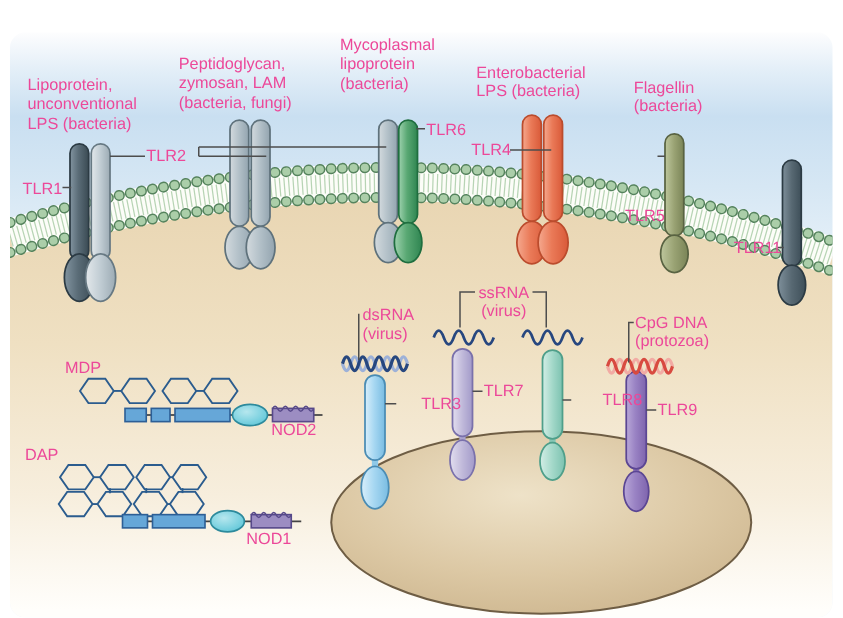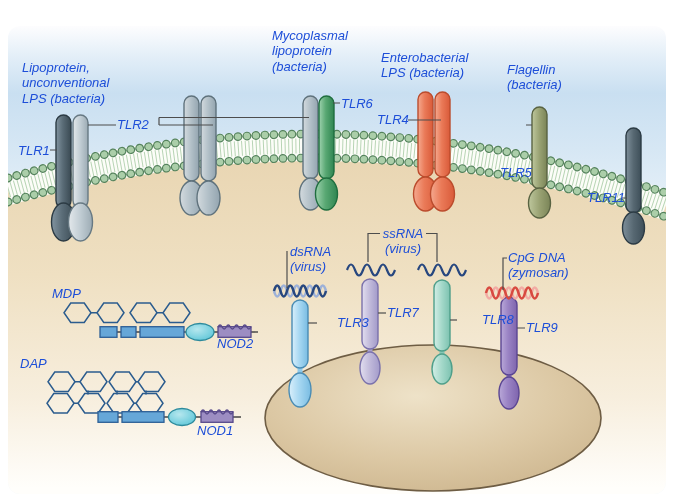--- a/index.html
+++ b/index.html
@@ -1,20 +1,20 @@
 <!DOCTYPE html>
 <html><head>
 <meta charset="utf-8">
 <style>
   html,body{margin:0;padding:0;background:#ffffff;}
   .figure{position:relative;width:674px;height:494px;background:#ffffff;overflow:hidden;
           font-family:"Liberation Sans","DejaVu Sans",sans-serif;}
   .figure svg{position:absolute;left:0;top:0;}
-  .lbl{position:absolute;color:#1d4ed8;font-size:13px;line-height:1.18;white-space:pre-line;
-       letter-spacing:0;font-style:italic;}
+  .lbl{position:absolute;color:#ec4899;font-size:13px;line-height:1.18;white-space:pre-line;
+       letter-spacing:0;}
   .lbl.center{text-align:center;}
 </style>
 </head>
 <body>
 
 <div class="figure">
 
 <svg width="674" height="494" viewBox="0 0 674 494">
   <defs>
     <clipPath id="panelClip">
@@ -264,41 +264,44 @@
       <line x1="378" y1="313" x2="386" y2="313"></line>
       <line x1="450" y1="320" x2="457" y2="320"></line>
       <line x1="517" y1="328" x2="525" y2="328"></line>
     </g>
   </g>
 </svg>
 
 <div class="lbl" style="left:22px;top:60px;">Lipoprotein,
 unconventional
 LPS (bacteria)</div>
+<div class="lbl" style="left:143px;top:43px;">Peptidoglycan,
+zymosan, LAM
+(bacteria, fungi)</div>
 <div class="lbl" style="left:272px;top:28px;">Mycoplasmal
 lipoprotein
 (bacteria)</div>
 <div class="lbl" style="left:381px;top:50px;">Enterobacterial
 LPS (bacteria)</div>
 <div class="lbl" style="left:507px;top:62px;">Flagellin
 (bacteria)</div>
 
 <div class="lbl" style="left:18px;top:143px;">TLR1</div>
 <div class="lbl" style="left:117px;top:117px;">TLR2</div>
 <div class="lbl" style="left:341px;top:96px;">TLR6</div>
 <div class="lbl" style="left:377px;top:112px;">TLR4</div>
 <div class="lbl" style="left:500px;top:117px;margin-top:48px;">TLR5</div>
 <div class="lbl" style="left:587px;top:190px;">TLR11</div>
 
 <div class="lbl" style="left:290px;top:244px;">dsRNA
 (virus)</div>
 <div class="lbl center" style="left:376px;top:226px;width:54px;">ssRNA
 (virus)</div>
 <div class="lbl" style="left:508px;top:250px;">CpG DNA
-(zymosan)</div>
+(protozoa)</div>
 
 <div class="lbl" style="left:337px;top:315px;">TLR3</div>
 <div class="lbl" style="left:387px;top:305px;">TLR7</div>
 <div class="lbl" style="left:482px;top:312px;">TLR8</div>
 <div class="lbl" style="left:526px;top:320px;">TLR9</div>
 
 <div class="lbl" style="left:52px;top:286px;">MDP</div>
 <div class="lbl" style="left:217px;top:336px;">NOD2</div>
 <div class="lbl" style="left:20px;top:356px;">DAP</div>
 <div class="lbl" style="left:197px;top:423px;">NOD1</div>

